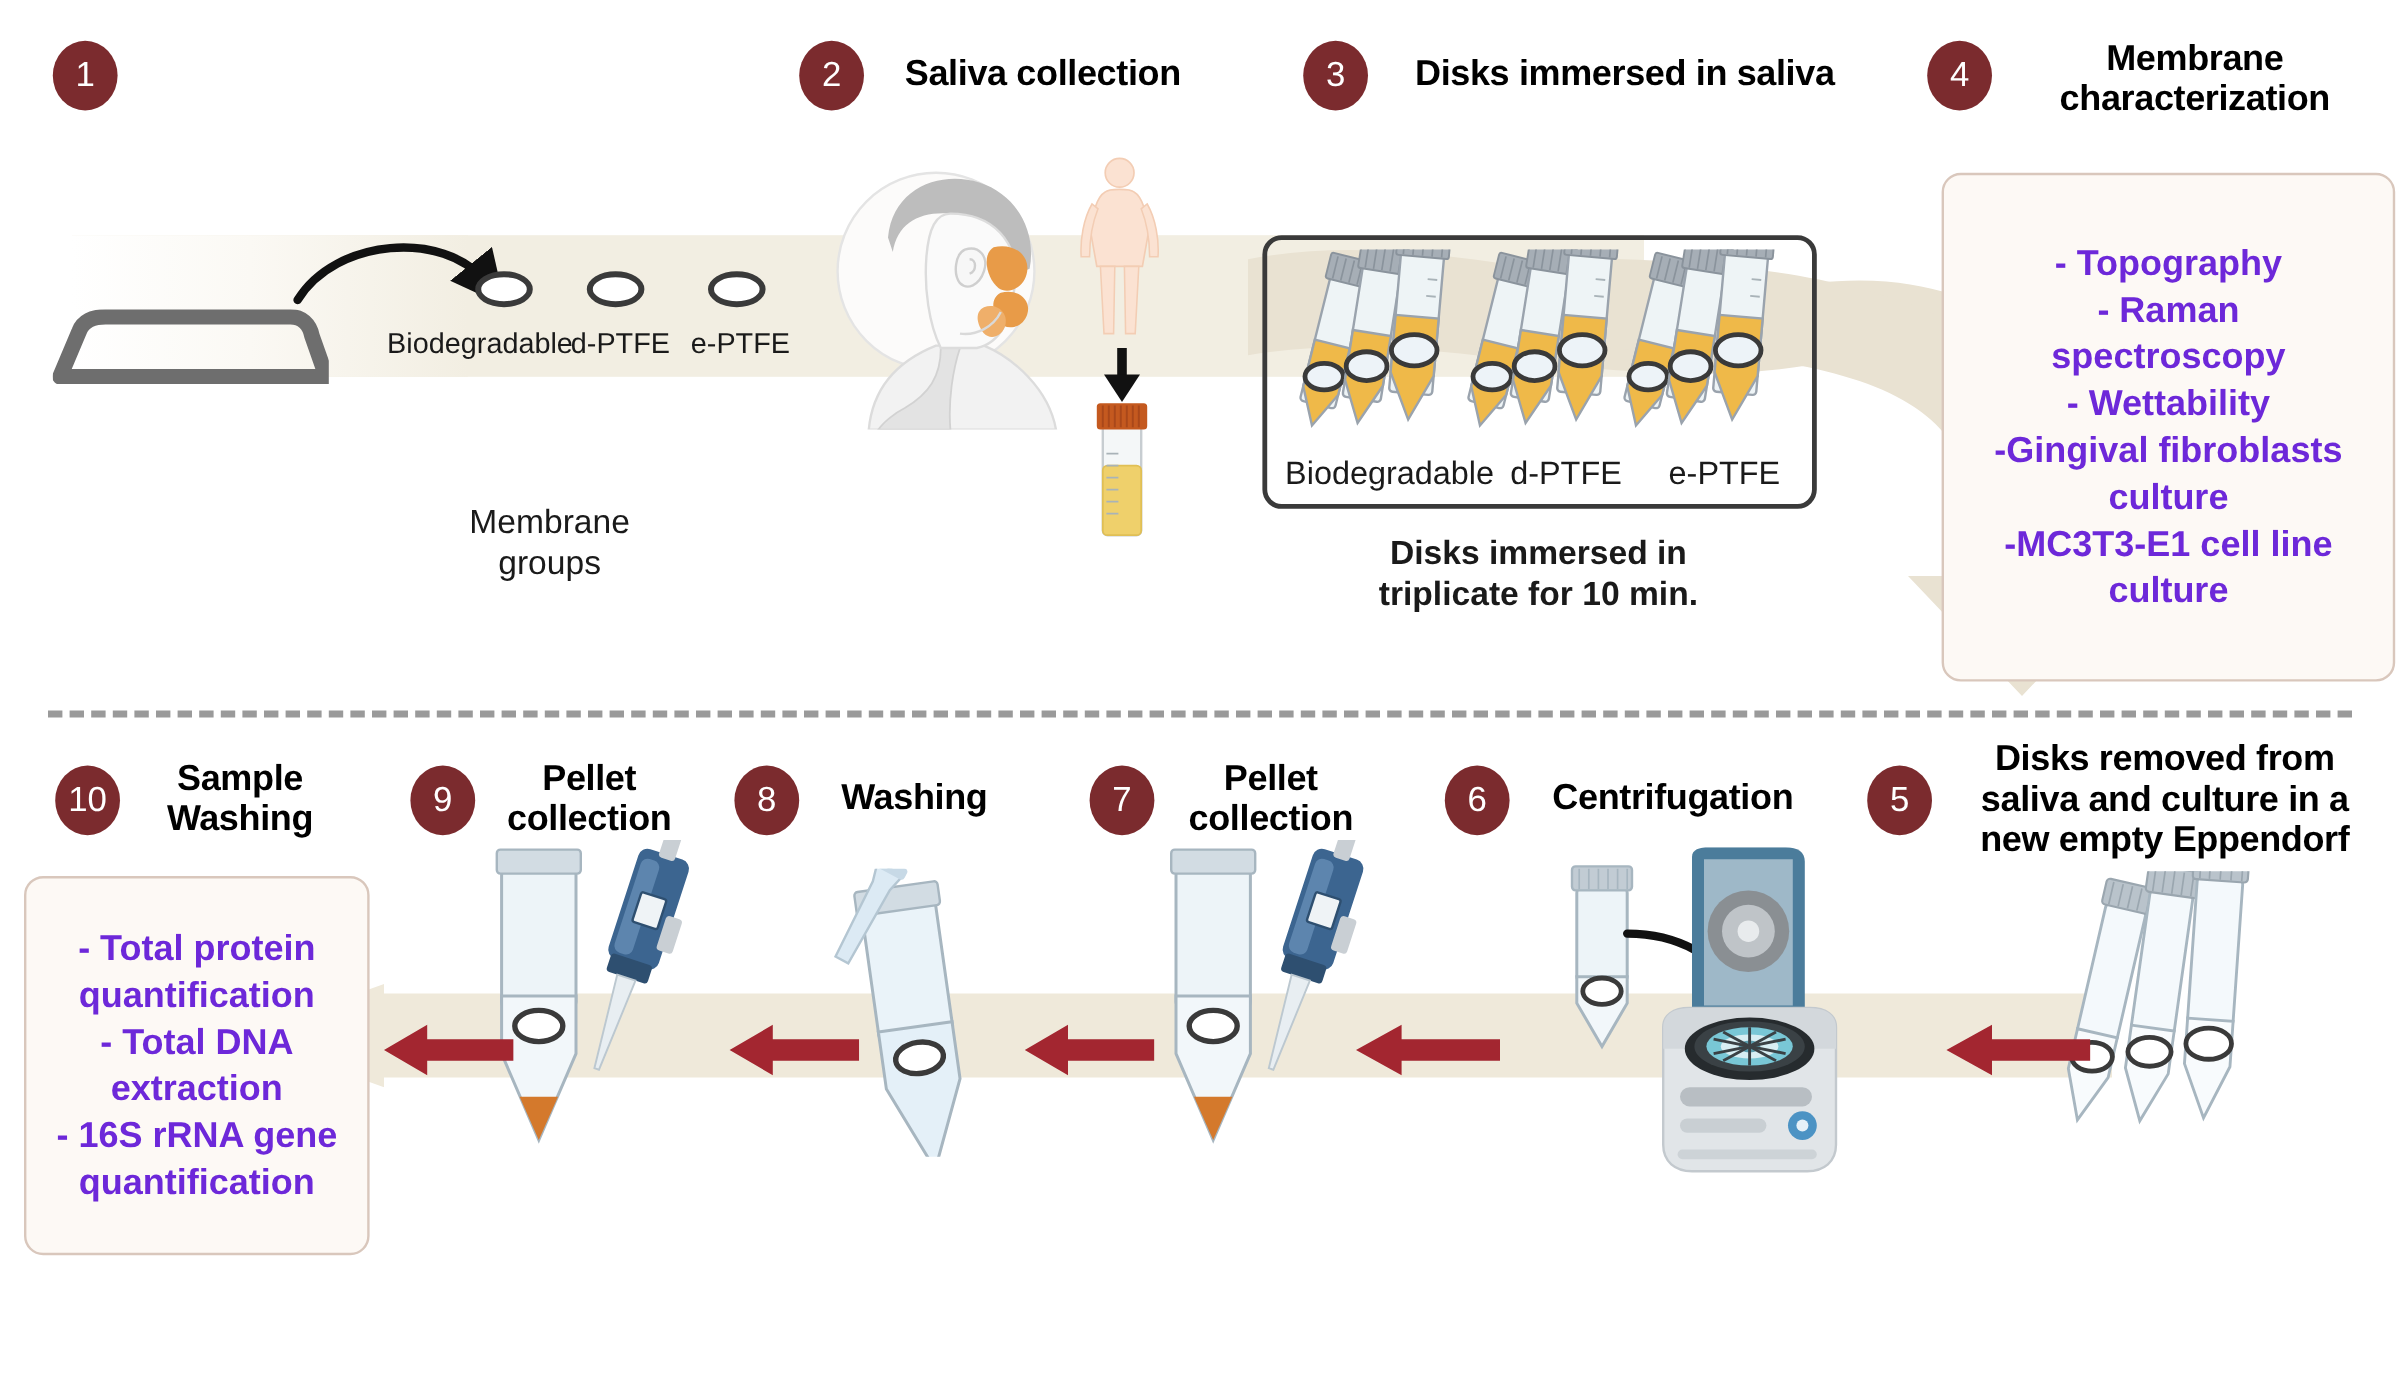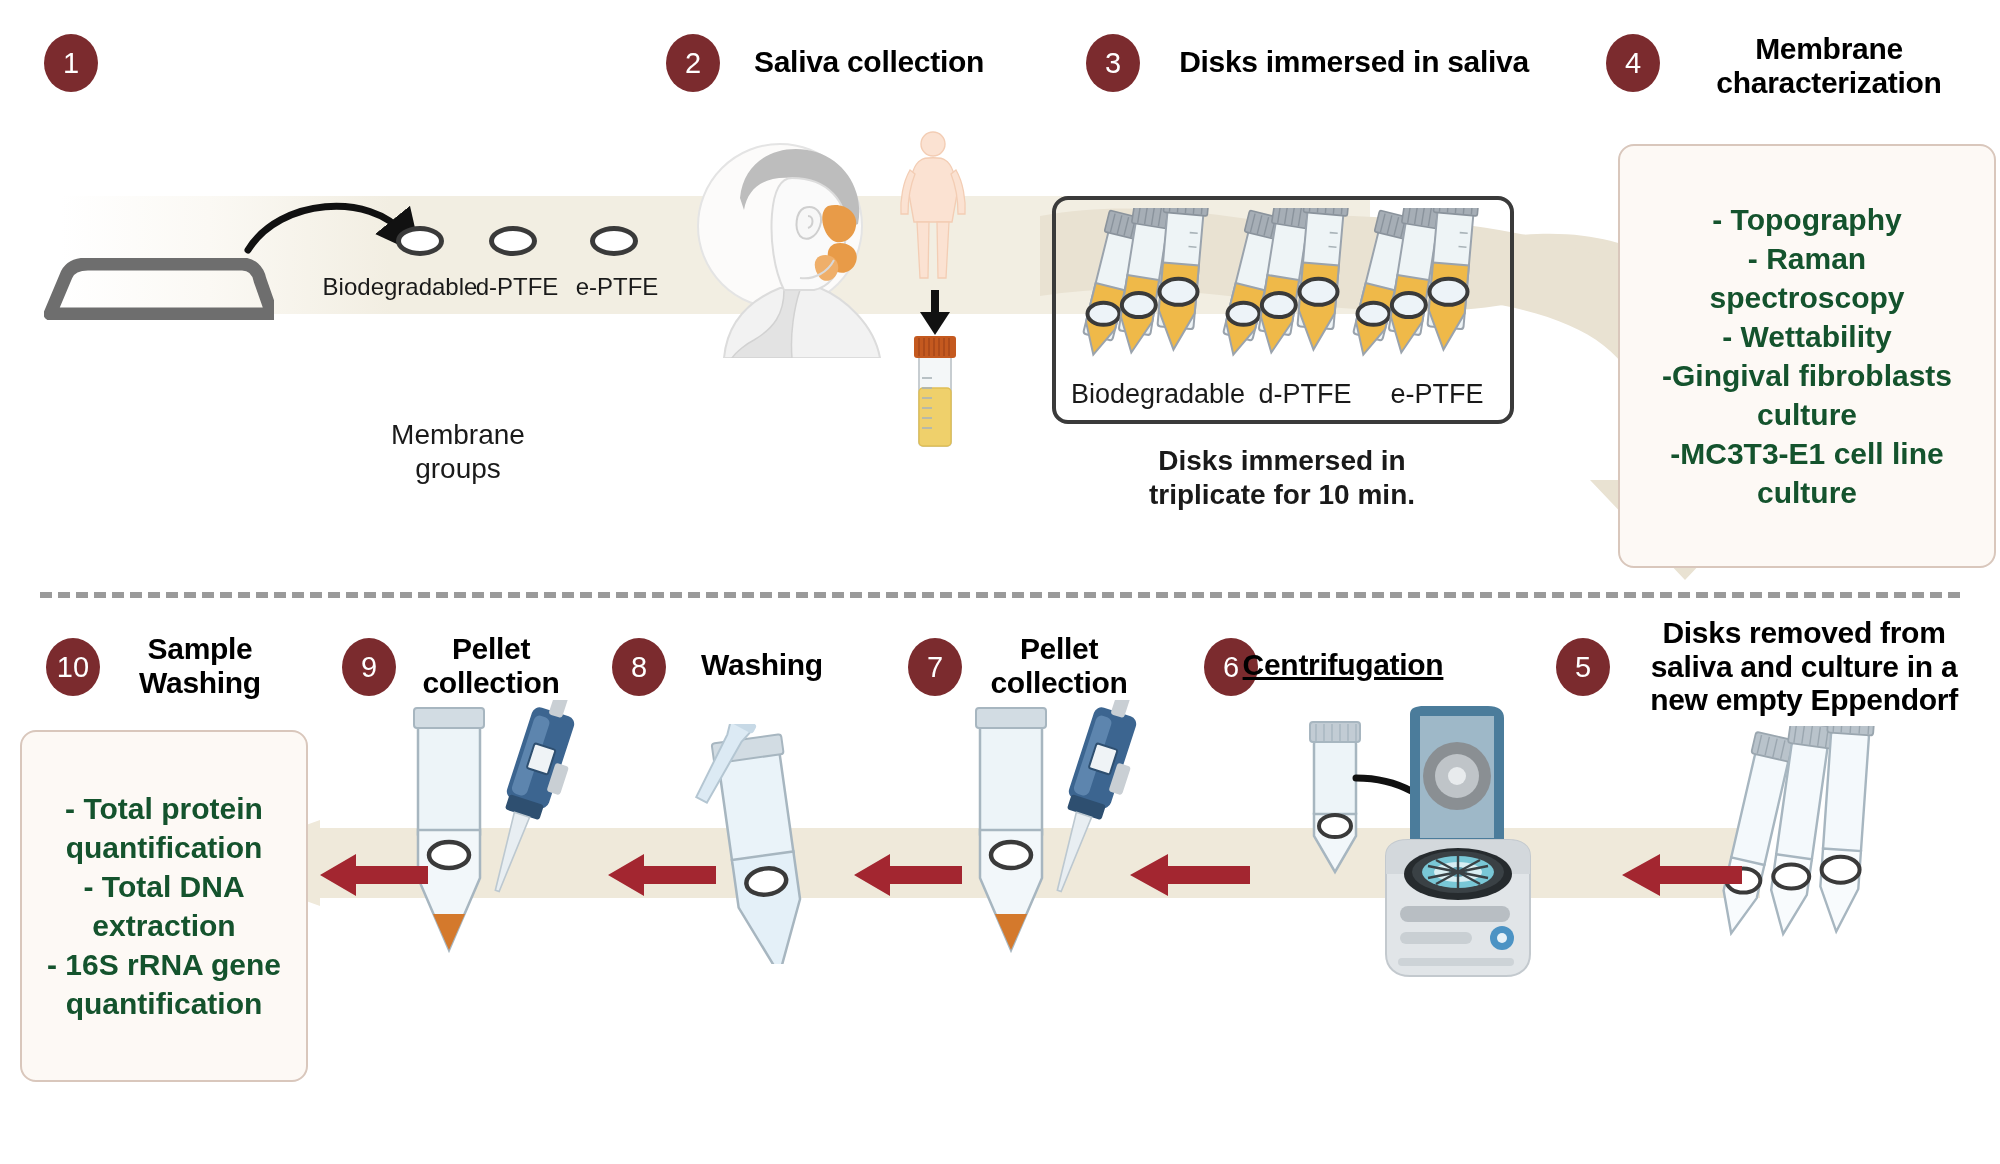--- a/index.html
+++ b/index.html
@@ -72,21 +72,21 @@
   .info-box {
     position: absolute;
     background: #FDF9F5;
     border: 2px solid #D9C7BC;
     border-radius: 16px;
     padding: 14px 10px;
     display: flex; flex-direction: column;
     align-items: center; justify-content: center;
   }
   .info-box .line {
-    font-weight: bold; font-size: 30px; color: #14532d;
+    font-weight: bold; font-size: 30px; color: #6d28d9;
     text-align: center; line-height: 1.30; white-space: nowrap;
   }
 
   
   .tube-frame {
     position: absolute;
     left: 1052px; top: 196px; width: 462px; height: 228px;
     border: 4px solid #3A3A3A;
     border-radius: 16px;
   }
@@ -394,21 +394,21 @@
     <div class="line">-MC3T3-E1 cell line</div>
     <div class="line">culture</div>
   </div>
 
   <div class="badge" style="left:46px; top:638px;">10</div>
   <div class="step-title" style="left:100px; top:632px; width:200px;">
     <div>Sample</div>
     <div>Washing</div>
   </div>
 
-  <div class="info-box" style="left:20px; top:730px; width:288px; height:352px;">
+  <div class="info-box" style="left:20px; top:730px; width:288px; height:316px;">
     <div class="line">- Total protein</div>
     <div class="line">quantification</div>
     <div class="line">- Total DNA</div>
     <div class="line">extraction</div>
     <div class="line">- 16S rRNA gene</div>
     <div class="line">quantification</div>
   </div>
 
   <div class="badge" style="left:342px; top:638px;">9</div>
   <div class="step-title" style="left:396px; top:632px; width:190px;">
@@ -472,21 +472,21 @@
       <rect x="124" y="-14" width="14" height="26" rx="3" fill="#C9CFD4"></rect>
       <ellipse cx="131" cy="-16" rx="20" ry="9" fill="#3C6590"></ellipse>
       <rect x="120" y="44" width="22" height="26" rx="2" fill="#EFF3F6" stroke="#2E4F70" stroke-width="2"></rect>
       <rect x="146" y="56" width="14" height="30" rx="3" fill="#C9CFD4"></rect>
       <rect x="112" y="100" width="36" height="16" rx="3" fill="#2E4F70"></rect>
       <path d="M122,116 L138,116 L132,196 L128,196 Z" fill="#E8EEF2" stroke="#BCC8D0" stroke-width="1.6"></path>
     </g>
   </svg>
 
   <div class="badge" style="left:1204px; top:638px;">6</div>
-  <div class="step-title" style="left:1218px; top:648px; width:250px;text-decoration:underline;">Centrifugation</div>
+  <div class="step-title" style="left:1269px; top:648px; width:250px;">Centrifugation</div>
 
   <svg class="svgwrap" style="left:1290px; top:716px; width:90px; height:160px;" viewBox="0 0 90 160">
     <rect x="24" y="24" width="42" height="78" rx="4" fill="#EDF4F8" stroke="#A7B6C0" stroke-width="2.5"></rect>
     <path d="M24,98 L66,98 L66,120 L45,156 L24,120 Z" fill="#F2F7FA" stroke="#A7B6C0" stroke-width="2.5"></path>
     <rect x="20" y="6" width="50" height="20" rx="3" fill="#C2CCD4" stroke="#A7B6C0" stroke-width="2"></rect>
     <g stroke="#A7B6C0" stroke-width="1.4">
         <line x1="26" y1="8" x2="26" y2="25"></line>
         <line x1="34" y1="8" x2="34" y2="25"></line>
         <line x1="42" y1="8" x2="42" y2="25"></line>
         <line x1="50" y1="8" x2="50" y2="25"></line>

